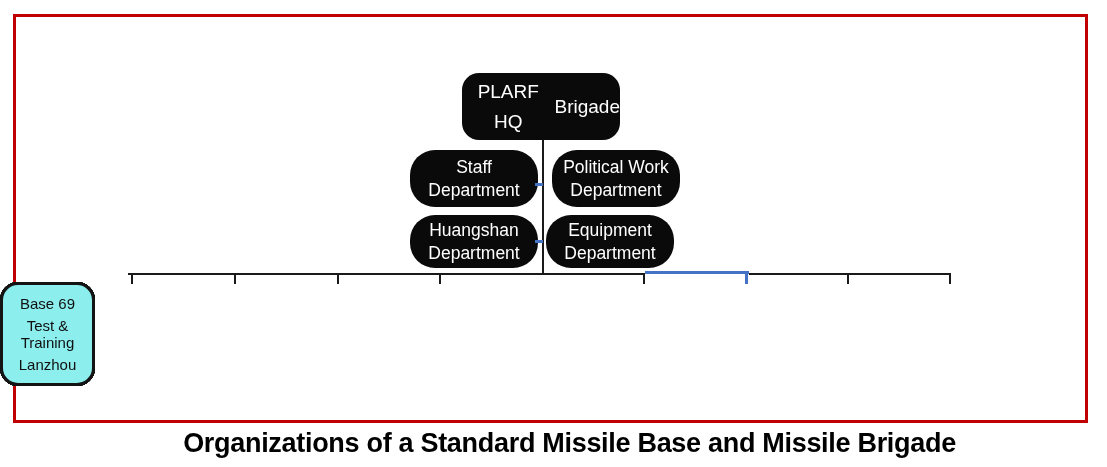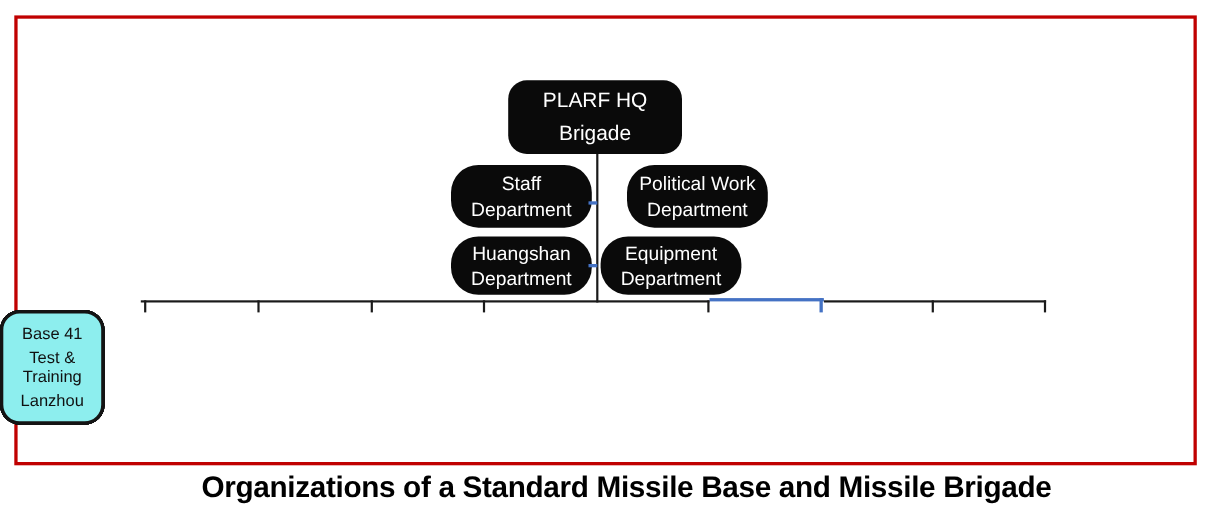--- a/index.html
+++ b/index.html
@@ -9,32 +9,32 @@
     background:#ffffff;
     font-family:"Liberation Sans", sans-serif;
     overflow:hidden;
   }
   .frame{
     position:absolute;left:13px;top:14px;width:1075px;height:409px;
     border:3px solid #c00000;box-sizing:border-box;background:#ffffff;
   }
   .blackbox{
     position:absolute;background:#0a0a0a;color:#ffffff;
-    display:flex;flex-direction:column;align-items:center;justify-content:center;
+    display:flex;flex-direction:row;align-items:center;justify-content:center;
     text-align:center;box-sizing:border-box;
   }
   .hq{
     left:462px;top:73px;width:158px;height:67px;border-radius:17px;
     font-size:19px;line-height:1.55;
   }
   .dept{
     width:128px;border-radius:25px;font-size:17.5px;line-height:1.3;padding:2px 6px;
   }
   .dept-staff{left:410px;top:150px;height:57px;}
-  .dept-political{left:570px;top:150px;height:57px;}
+  .dept-political{left:552px;top:150px;height:57px;}
   .dept-equipment{left:410px;top:215px;height:53px;}
   .dept-logistics{left:546px;top:215px;height:53px;}
   .line{position:absolute;background:#1a1a1a;}
   .blue{background:#4472c4;}
   .base{
     position:absolute;top:282px;width:95px;height:104px;
     border:3px solid #141414;border-radius:18px;box-sizing:border-box;
     display:flex;flex-direction:column;align-items:center;justify-content:space-evenly;
     text-align:center;font-size:15px;line-height:1.15;padding:5px 2px;
   }
@@ -129,20 +129,20 @@
     <span>Base 67</span>
     <span>Nuclear Stockpile</span>
     <span>Baoji</span>
   </div>
   <div class="base" style="background: rgb(27, 167, 232); color: rgb(255, 255, 255);">
     <span>Base 68</span>
     <span>Engineering</span>
     <span>Luoyang</span>
   </div>
   <div class="base" style="background: rgb(141, 238, 238); color: rgb(16, 16, 16);">
-    <span>Base 41</span>
+    <span>Base 69</span>
     <span>Test &amp; Training</span>
     <span>Lanzhou</span>
   </div>
 
   <div class="caption">Organizations of a Standard Missile Base and Missile Brigade</div>
 
 </div>
 
 </body></html>

